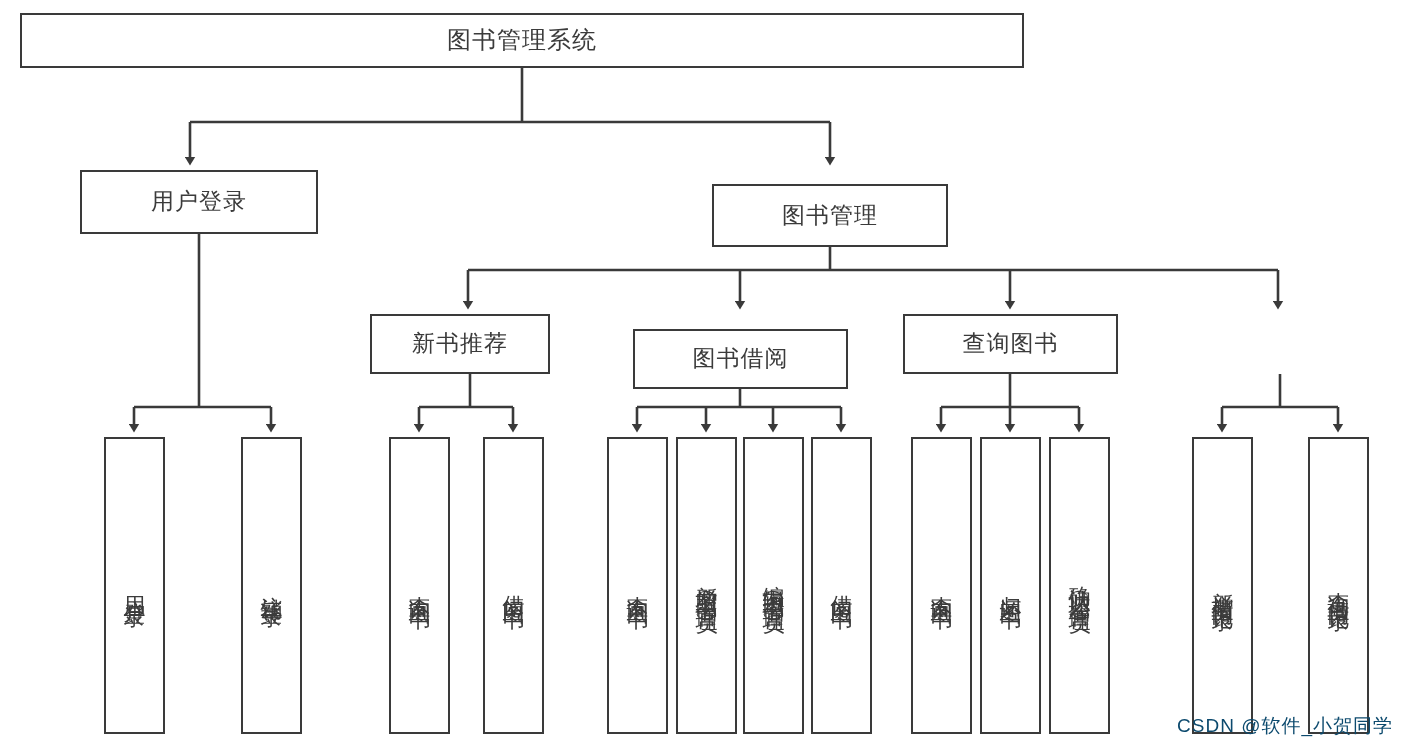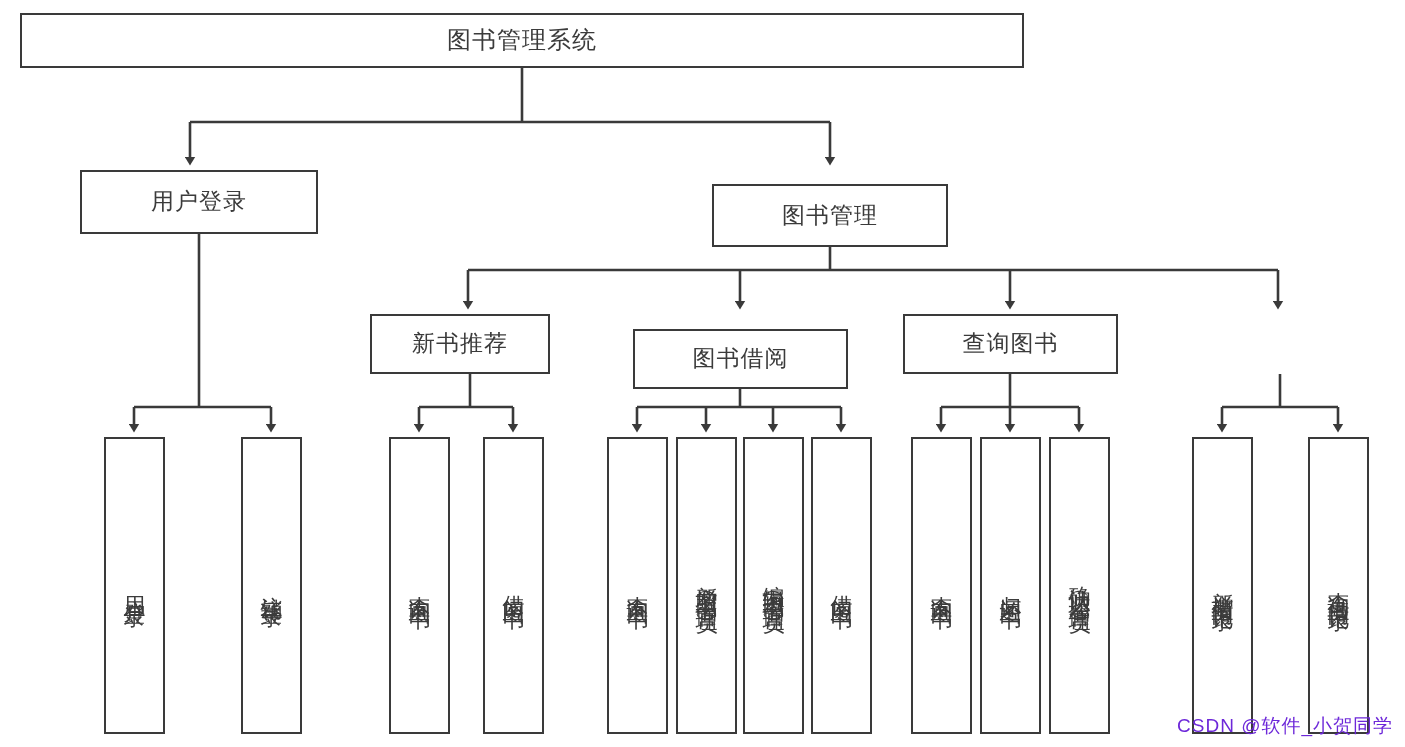--- a/index.html
+++ b/index.html
@@ -51,21 +51,21 @@
   }
   .leaf{
     align-items:center;
     justify-content:center;
   }
   .watermark{
     position:absolute;
     right:12px;
     bottom:8px;
     font-size:19px;
-    color:#6d28d9;
+    color:#0c4a6e;
     letter-spacing:1px;
     white-space:nowrap;
     user-select:none;
   }
 </style>
 </head>
 <body>
 
 <div id="canvas">
 

